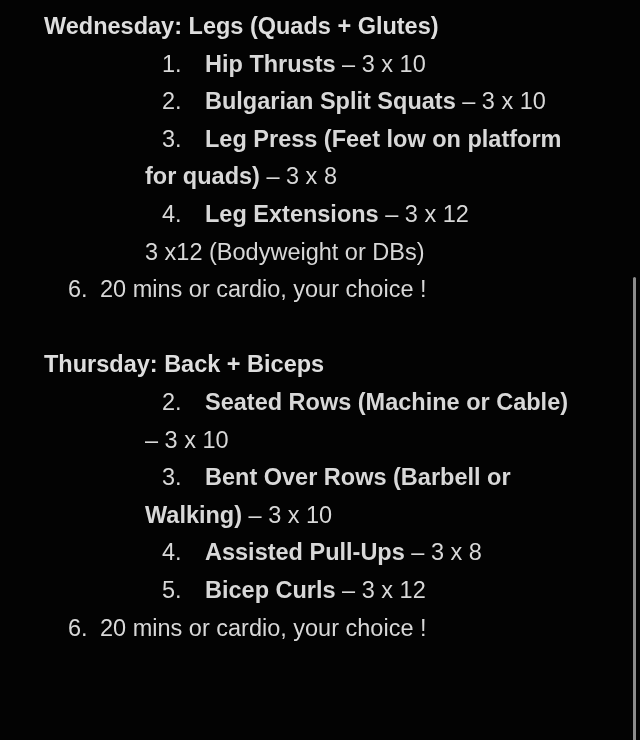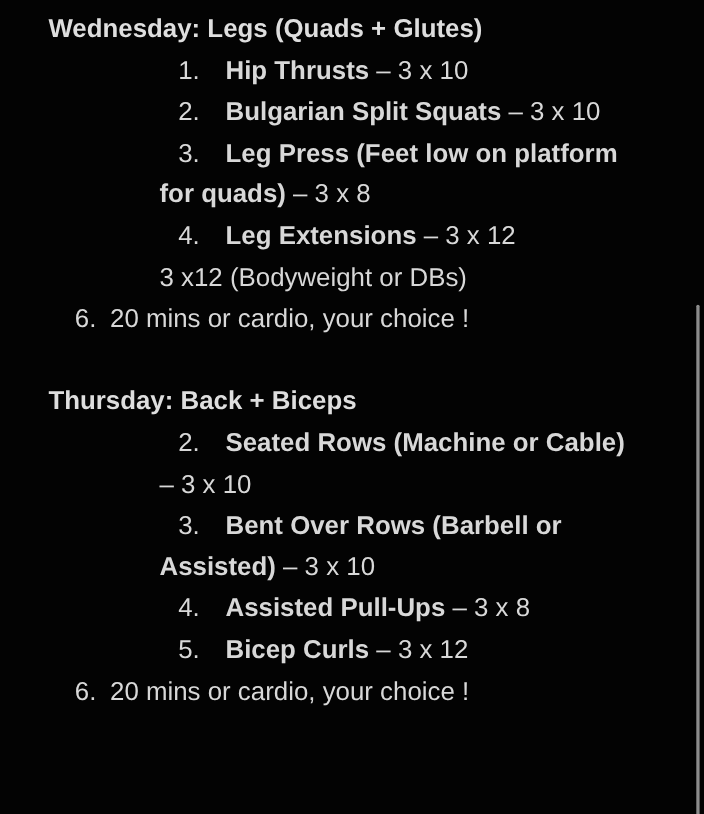--- a/index.html
+++ b/index.html
@@ -82,19 +82,19 @@
       <div class="row first"><span class="num">3.</span><span class="seg-bold">Leg Press (Feet low on platform</span></div>
       <div class="row cont"><span class="seg-bold">for quads)</span><span class="seg-reg"> – 3 x 8</span></div>
       <div class="row first"><span class="num">4.</span><span class="seg-bold">Leg Extensions</span><span class="seg-reg"> – 3 x 12</span></div>
       <div class="row cont"><span class="seg-reg">3 x12 (Bodyweight or DBs)</span></div>
       <div class="row first narrow"><span class="num">6.</span><span class="seg-reg">20 mins or cardio, your choice !</span></div>
       <div class="row blank"></div>
       <div class="row heading">Thursday: Back + Biceps</div>
       <div class="row first"><span class="num">2.</span><span class="seg-bold">Seated Rows (Machine or Cable)</span></div>
       <div class="row cont"><span class="seg-reg">– 3 x 10</span></div>
       <div class="row first"><span class="num">3.</span><span class="seg-bold">Bent Over Rows (Barbell or</span></div>
-      <div class="row cont"><span class="seg-bold">Assisted)</span><span class="seg-reg"> – 3 x 10</span></div>
+      <div class="row cont"><span class="seg-bold">Walking)</span><span class="seg-reg"> – 3 x 10</span></div>
       <div class="row first"><span class="num">4.</span><span class="seg-bold">Assisted Pull-Ups</span><span class="seg-reg"> – 3 x 8</span></div>
       <div class="row first"><span class="num">5.</span><span class="seg-bold">Bicep Curls</span><span class="seg-reg"> – 3 x 12</span></div>
       <div class="row first narrow"><span class="num">6.</span><span class="seg-reg">20 mins or cardio, your choice !</span></div>
     </div>
   <div id="scrollbar-thumb"></div>
 </div>
 
 </body></html>

